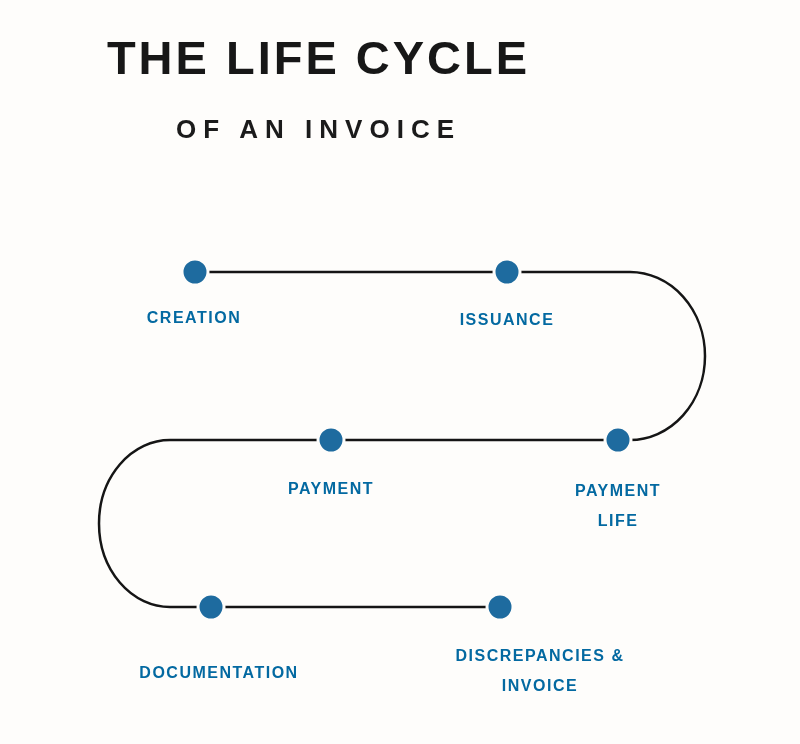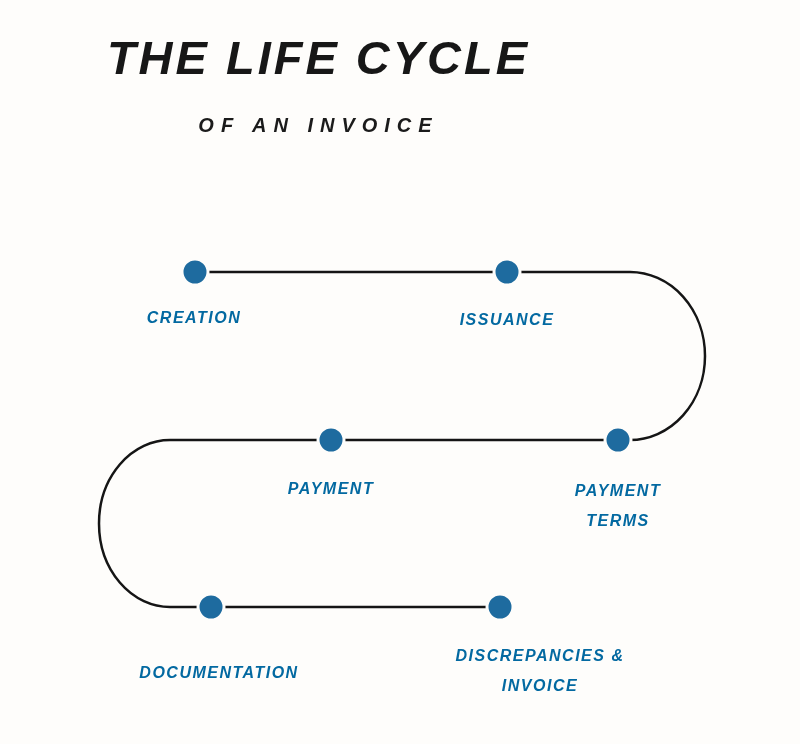--- a/index.html
+++ b/index.html
@@ -12,42 +12,41 @@
     background: #fefdfb;
     font-family: "Liberation Sans", sans-serif;
     overflow: hidden;
     position: relative;
   }
   .canvas {
     position: absolute;
     inset: 0;
     width: 637px;
     height: 744px;
-    font-style: italic;
   }
   .title {
     position: absolute;
     top: 30px;
     left: 0;
     width: 100%;
     margin: 0;
     text-align: center;
     font-size: 47px;
     font-weight: 700;
     letter-spacing: 3px;
     color: #171717;
   }
   .subtitle {
     position: absolute;
     top: 114px;
     left: 0;
     width: 100%;
     margin: 0;
     text-align: center;
-    font-size: 20px;
+    font-size: 26px;
     font-weight: 600;
     letter-spacing: 7px;
     color: #1b1b1b;
   }
   svg.flow {
     position: absolute;
     top: 0;
     left: 0;
     width: 800px;
     height: 744px;
@@ -96,21 +95,21 @@
   <div class="step-label" style="left:194px; top:303px;">
     <span>CREATION</span>
   </div>
 
   <div class="step-label" style="left:507px; top:305px;">
     <span>ISSUANCE</span>
   </div>
 
   <div class="step-label" style="left:618px; top:476px;">
     <span>PAYMENT</span>
-    <span>TERMS</span>
+    <span>LIFE</span>
   </div>
 
   <div class="step-label" style="left:331px; top:474px;">
     <span>PAYMENT</span>
   </div>
 
   <div class="step-label" style="left:219px; top:658px;">
     <span>DOCUMENTATION</span>
   </div>
 

